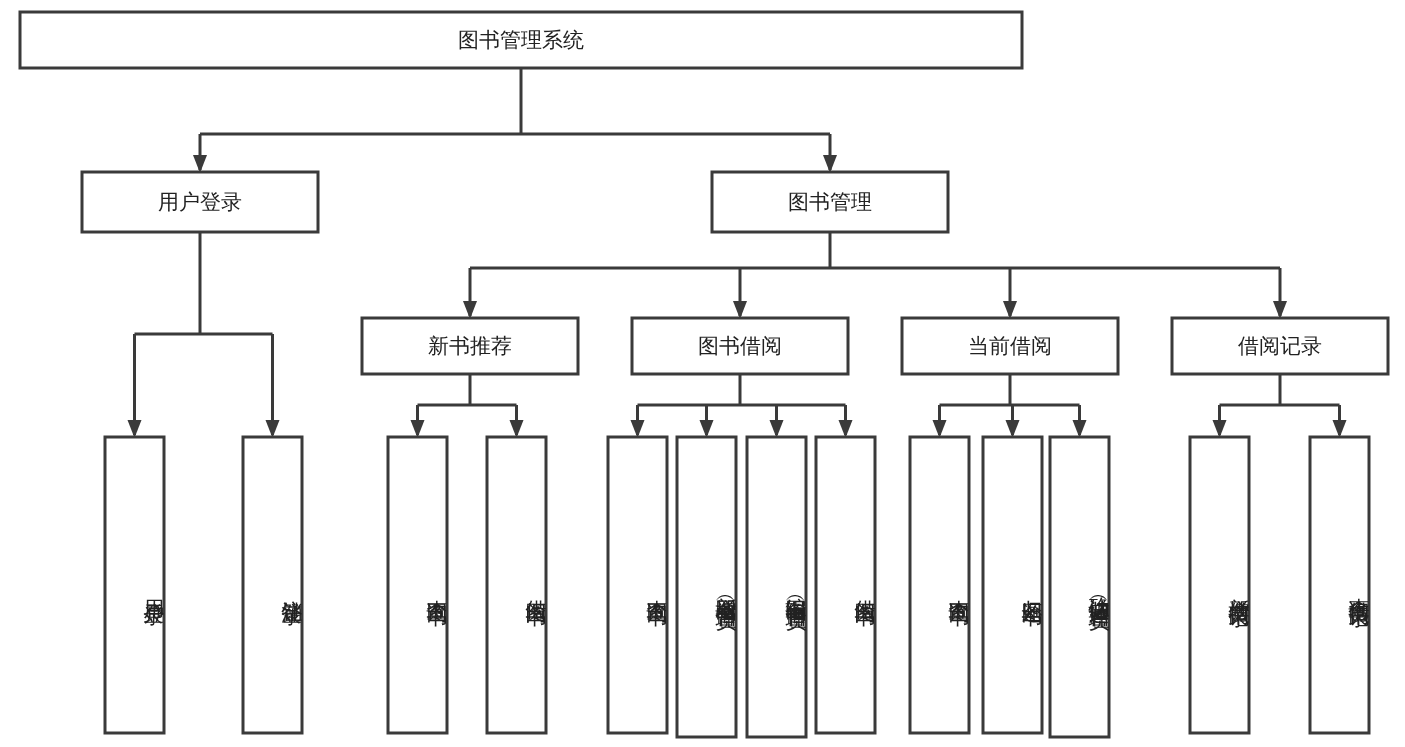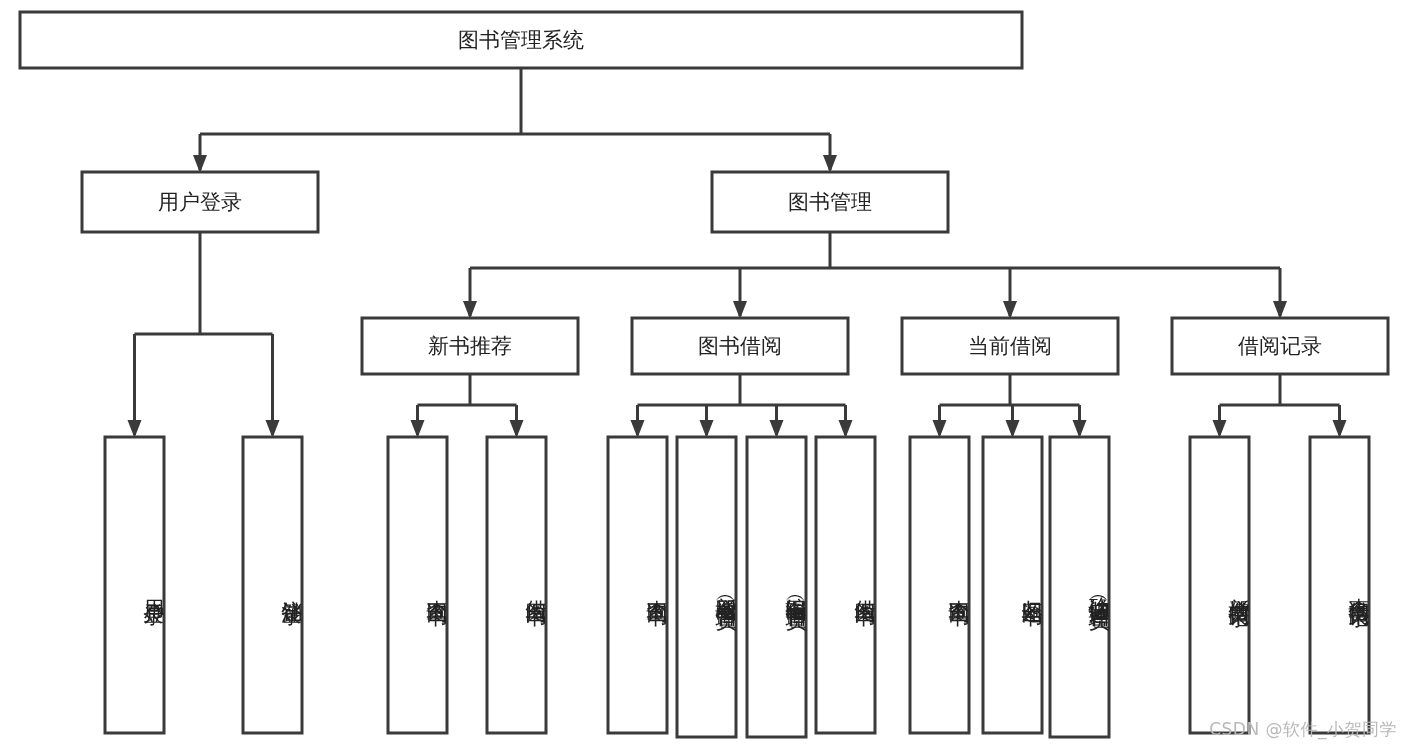--- a/index.html
+++ b/index.html
@@ -175,14 +175,13 @@
       <div class="leaf-label" style="left: 677px; top: 449px; width: 59px; height: 280px;">新增图书（管理员）</div>
       <div class="leaf-label" style="left: 747px; top: 449px; width: 59px; height: 280px;">编辑图书（管理员）</div>
       <div class="leaf-label" style="left: 816px; top: 449px; width: 59px; height: 276px;">借阅图书</div>
       <div class="leaf-label" style="left: 910px; top: 449px; width: 59px; height: 276px;">查询图书</div>
       <div class="leaf-label" style="left: 983px; top: 449px; width: 59px; height: 276px;">归还图书</div>
       <div class="leaf-label" style="left: 1050px; top: 449px; width: 59px; height: 280px;">确认归还（管理员）</div>
       <div class="leaf-label" style="left: 1190px; top: 449px; width: 59px; height: 276px;">新增借阅记录</div>
       <div class="leaf-label" style="left: 1310px; top: 449px; width: 59px; height: 276px;">查询借阅记录</div>
     </div>
 
-  <div class="watermark">CSDN @软件_小贺同学</div>
 </div>
 
 </body></html>

